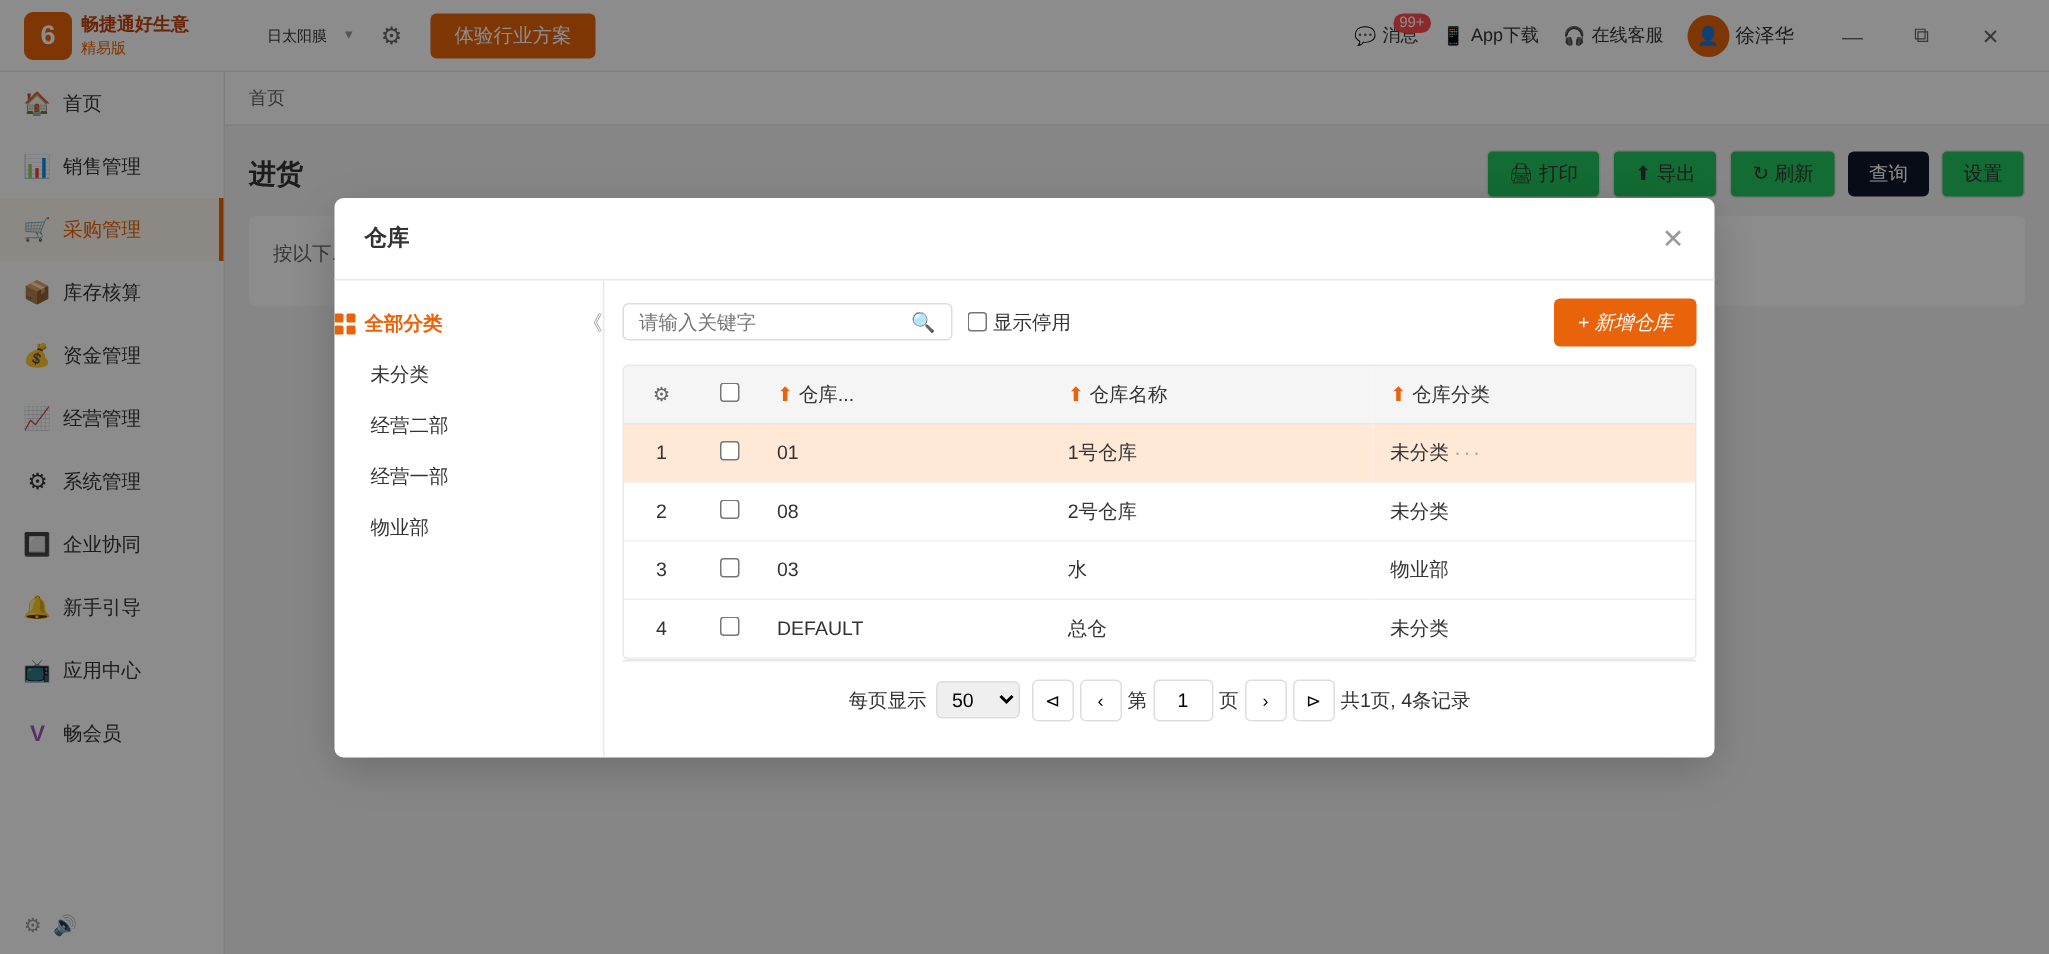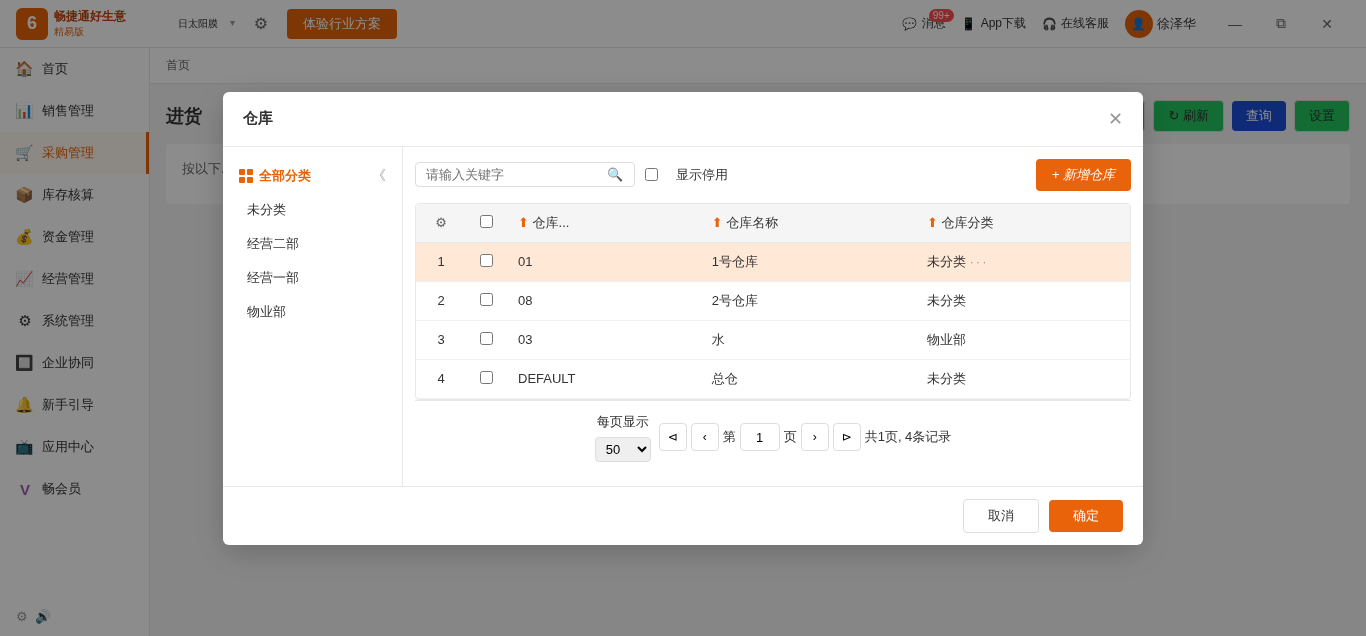--- a/index.html
+++ b/index.html
@@ -31,60 +31,60 @@
 
     
     .main { flex: 1; display: flex; flex-direction: column; overflow: hidden; }
     .breadcrumb-bar { height: 36px; background: #fff; display: flex; align-items: center; padding: 0 16px; border-bottom: 1px solid #e8e8e8; gap: 8px; }
     .breadcrumb-item { color: #666; font-size: 12px; }
     .page-content { flex: 1; padding: 16px; background: #f5f5f5; position: relative; }
     .page-header { display: flex; align-items: center; justify-content: space-between; margin-bottom: 12px; }
     .page-title { font-size: 18px; font-weight: bold; color: #333; }
     .content-toolbar { display: flex; align-items: center; gap: 8px; }
     .btn { padding: 6px 14px; border-radius: 4px; font-size: 13px; cursor: pointer; border: 1px solid #ddd; background: #22c55e; color: #333; display: flex; align-items: center; gap: 4px; }
-    .btn-primary { background: #1d4ed8; color: #fff; border: none; }
+    .btn-primary { background: #0f172a; color: #fff; border: none; }
 
     
     .modal { background: #fff; border-radius: 6px; width: 920px; max-height: 580px; display: flex; flex-direction: column; box-shadow: 0 8px 32px rgba(0,0,0,0.2); }
     .modal-header { display: flex; align-items: center; justify-content: space-between; padding: 16px 20px; border-bottom: 1px solid #e8e8e8; }
     .modal-title { font-size: 15px; font-weight: bold; color: #333; }
     .modal-close { color: #999; font-size: 18px; cursor: pointer; background: none; border: none; }
     .modal-body { display: flex; flex: 1; overflow: hidden; }
 
     
     .cat-sidebar { width: 180px; border-right: 1px solid #e8e8e8; padding: 12px 0; }
-    .cat-header { display: flex; align-items: center; justify-content: space-between; padding: 8px 16px; }
+    .cat-header { display: flex; align-items: center; justify-content: space-between; padding: 8px 0; }
     .cat-title { color: #e8630a; font-size: 13px; font-weight: bold; display: flex; align-items: center; gap: 6px; }
     .cat-collapse { color: #999; cursor: pointer; font-size: 14px; }
     .cat-item { padding: 8px 16px 8px 24px; cursor: pointer; color: #333; font-size: 13px; }
 
     
     .modal-content-area { flex: 1; display: flex; flex-direction: column; padding: 12px; }
     .modal-toolbar { display: flex; align-items: center; gap: 10px; margin-bottom: 12px; }
     .search-box { display: flex; align-items: center; border: 1px solid #ddd; border-radius: 4px; padding: 4px 10px; gap: 6px; flex: 0 0 220px; }
     .search-box input { border: none; outline: none; font-size: 13px; width: 100%; color: #333; }
     .search-icon { color: #999; }
-    .checkbox-label { display: flex; align-items: center; gap: 18px; color: #333; font-size: 13px; cursor: pointer; }
+    .checkbox-label { display: flex; align-items: center; gap: 4px; color: #333; font-size: 13px; cursor: pointer; }
     .add-btn { margin-left: auto; background: #e8630a; color: #fff; border: none; border-radius: 4px; padding: 7px 16px; font-size: 13px; cursor: pointer; display: flex; align-items: center; gap: 4px; font-style: italic; }
 
     
     .table-wrapper { flex: 1; overflow-y: auto; border: 1px solid #e8e8e8; border-radius: 4px; }
     table { width: 100%; border-collapse: collapse; }
     table thead tr { background: #f5f5f5; }
     table th { padding: 10px 12px; text-align: left; color: #333; font-size: 13px; font-weight: normal; border-bottom: 1px solid #e8e8e8; }
     table td { padding: 10px 12px; color: #333; font-size: 13px; border-bottom: 1px solid #f0f0f0; }
     table tr.selected td { background: #ffe8d6; }
     .th-gear { color: #666; }
     .col-num { width: 50px; text-align: center; }
     .col-check { width: 40px; text-align: center; }
     .more-dots { color: #999; cursor: pointer; letter-spacing: 2px; }
 
     
     .pagination { display: flex; align-items: center; justify-content: center; padding: 12px; gap: 8px; border-top: 1px solid #e8e8e8; }
-    .page-size { display: flex; align-items: center; gap: 6px; color: #333; font-size: 13px; flex-direction: column; }
+    .page-size { display: flex; align-items: center; gap: 6px; color: #333; font-size: 13px; }
     .page-size select { border: 1px solid #ddd; border-radius: 4px; padding: 3px 6px; font-size: 13px; }
     .page-nav { display: flex; align-items: center; gap: 4px; color: #666; }
     .page-btn { width: 28px; height: 28px; display: flex; align-items: center; justify-content: center; border: 1px solid #ddd; border-radius: 4px; cursor: pointer; font-size: 12px; background: #fff; }
     .page-input { width: 40px; height: 28px; border: 1px solid #ddd; border-radius: 4px; text-align: center; font-size: 13px; }
     .page-info { color: #333; font-size: 13px; }
 
     
     .modal-footer { display: flex; align-items: center; justify-content: flex-end; gap: 10px; padding: 12px 20px; border-top: 1px solid #e8e8e8; }
     .cancel-btn { padding: 7px 24px; border: 1px solid #ddd; border-radius: 4px; background: #fff; color: #333; font-size: 13px; cursor: pointer; }
     .confirm-btn { padding: 7px 24px; border: none; border-radius: 4px; background: #e8630a; color: #fff; font-size: 13px; cursor: pointer; }
@@ -342,18 +342,14 @@
             <input class="page-input" type="text" value="1" style="">
             <span style="font-size:13px;color:#333;">页</span>
             <button class="page-btn">›</button>
             <button class="page-btn">⊳</button>
             <span class="page-info">共1页, 4条记录</span>
           </div>
         </div>
       </div>
     </div>
 
-    <div class="modal-footer">
-      <button class="cancel-btn">取消</button>
-      <button class="confirm-btn">确定</button>
-    </div>
   </div>
 </div>
 
 </body></html>

